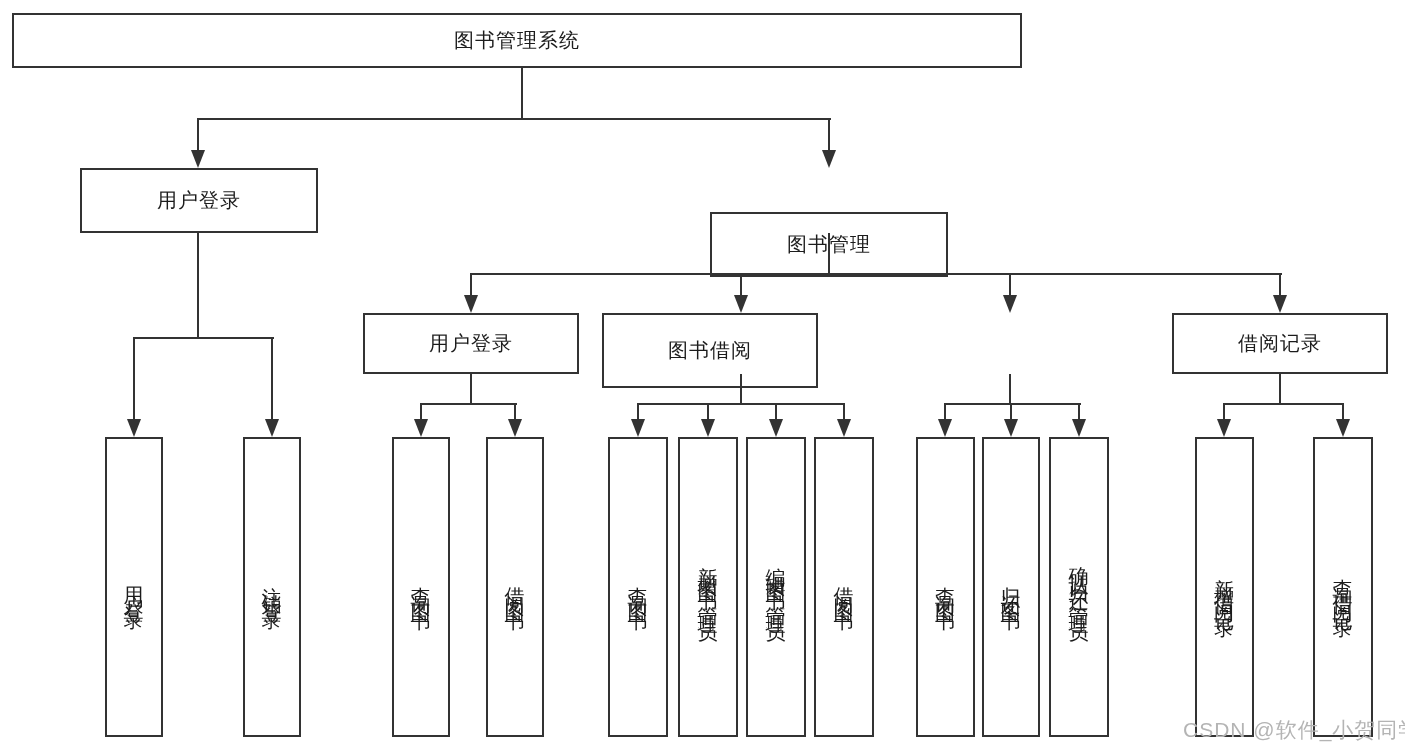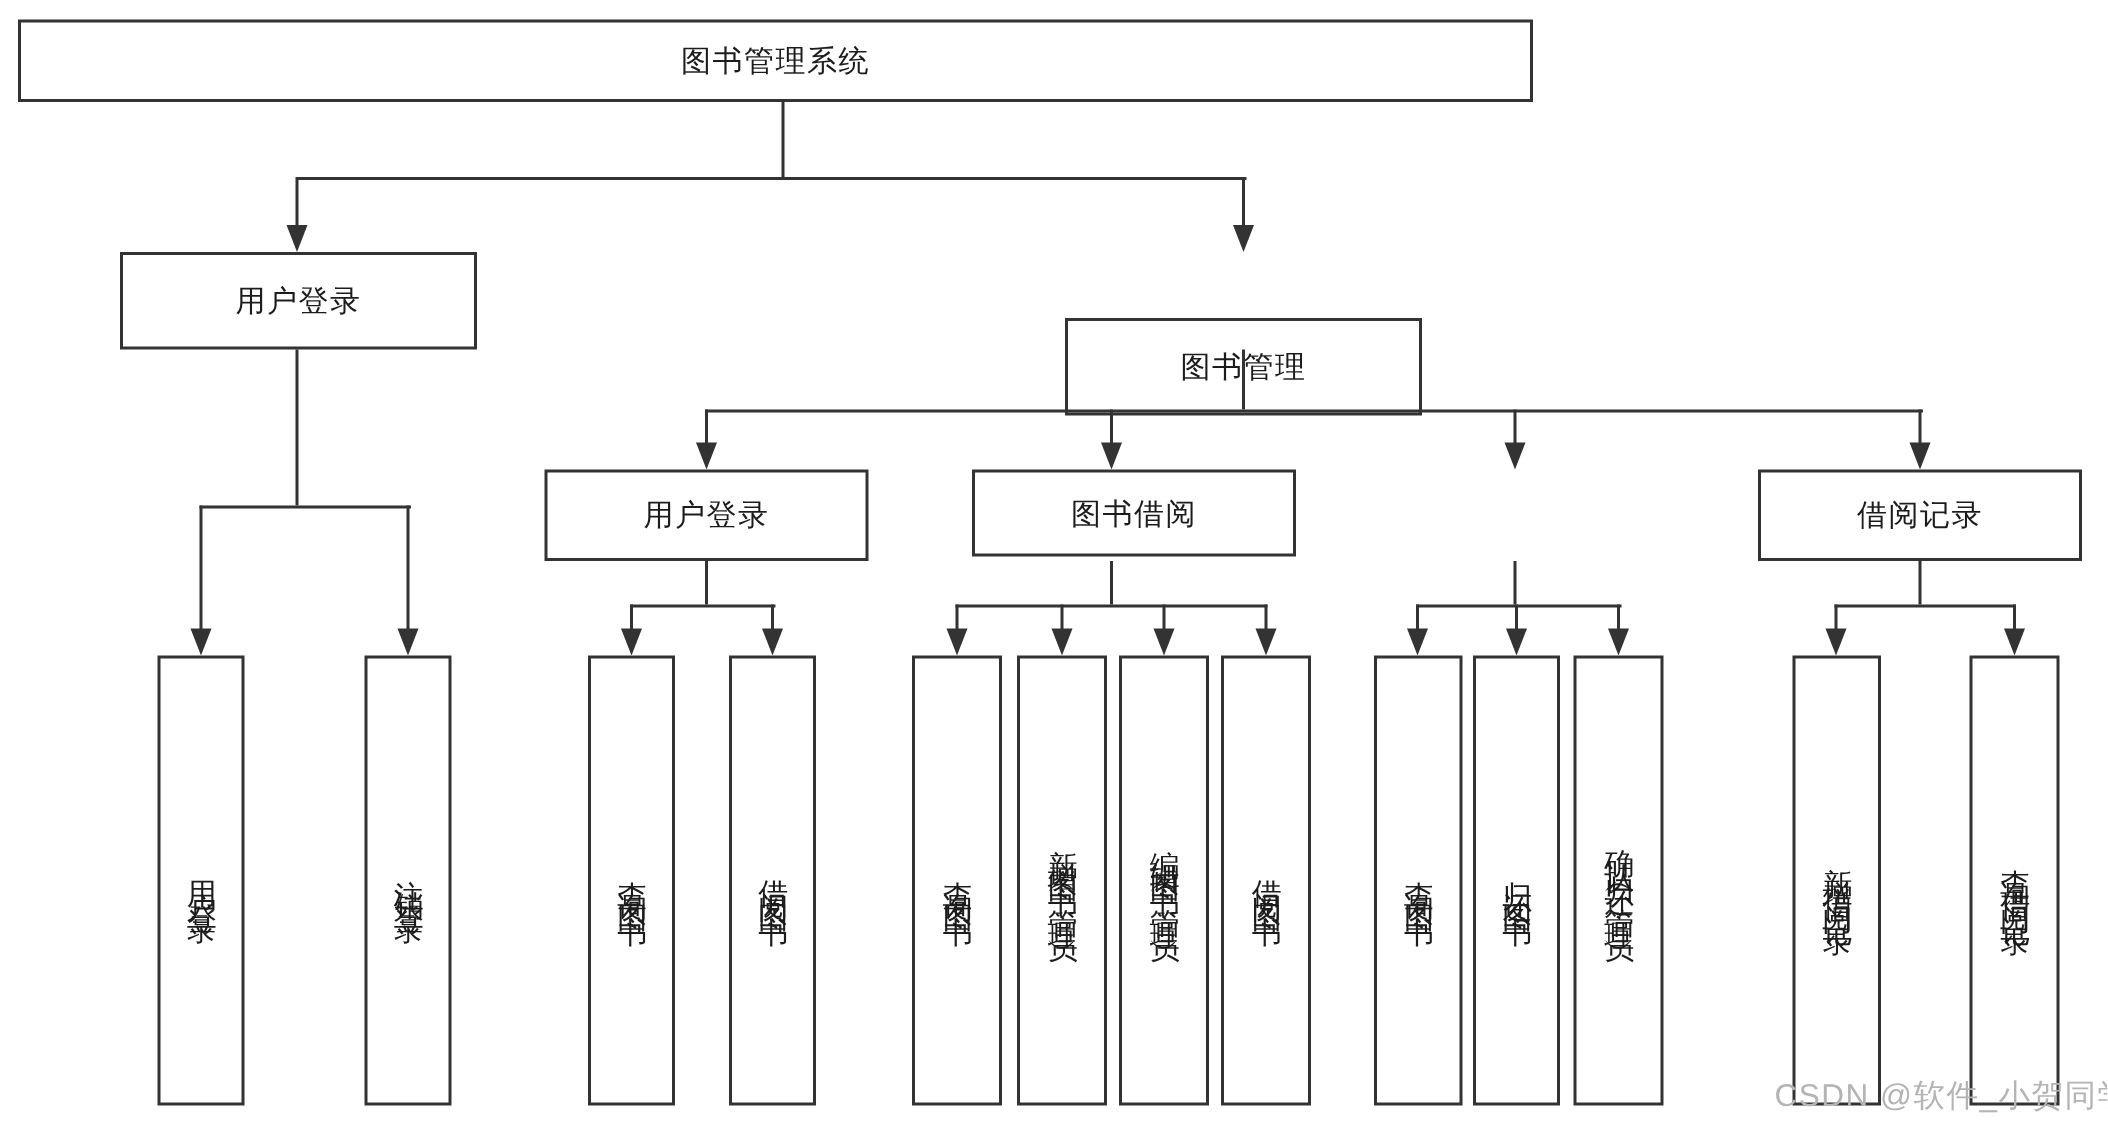--- a/index.html
+++ b/index.html
@@ -68,21 +68,21 @@
   <div class="ln" style="left:740px;top:273px;width:2px;height:24px;"></div>
   <div class="arrow" style="left:734px;top:295px;"></div>
   <div class="ln" style="left:1009px;top:273px;width:2px;height:24px;"></div>
   <div class="arrow" style="left:1003px;top:295px;"></div>
   <div class="ln" style="left:1279px;top:273px;width:2px;height:24px;"></div>
   <div class="arrow" style="left:1273px;top:295px;"></div>
 
   <div class="node" style="left:363px;top:313px;width:216px;height:61px;">
     <span>用户登录</span>
   </div>
-  <div class="node" style="left:648px;top:313px;width:216px;height:58px;">
+  <div class="node" style="left:602px;top:313px;width:216px;height:75px;">
     <span>图书借阅</span>
   </div>
   <div class="node" style="left:1172px;top:313px;width:216px;height:61px;">
     <span>借阅记录</span>
   </div>
 
   <div class="ln" style="left:470px;top:374px;width:2px;height:29px;"></div>
   <div class="ln" style="left:420px;top:403px;width:97px;height:2px;"></div>
   <div class="ln" style="left:420px;top:403px;width:2px;height:18px;"></div>
   <div class="arrow" style="left:414px;top:419px;"></div>

